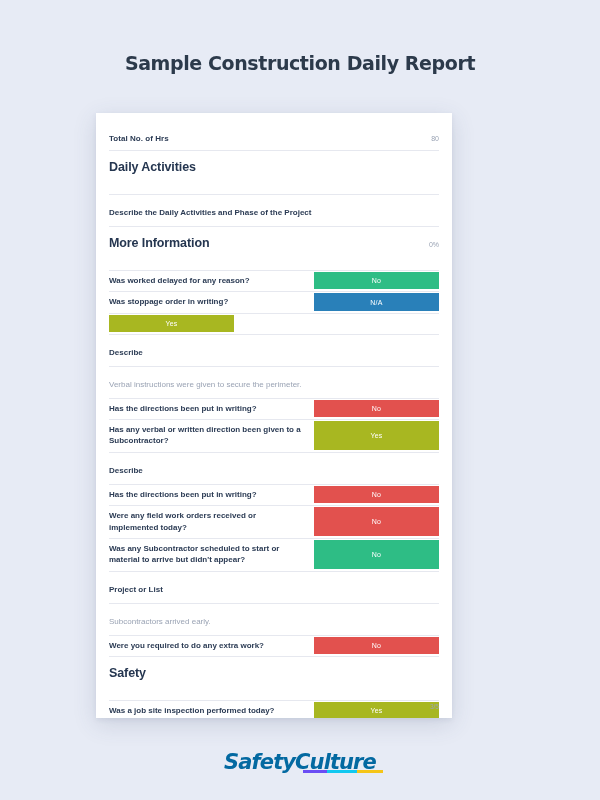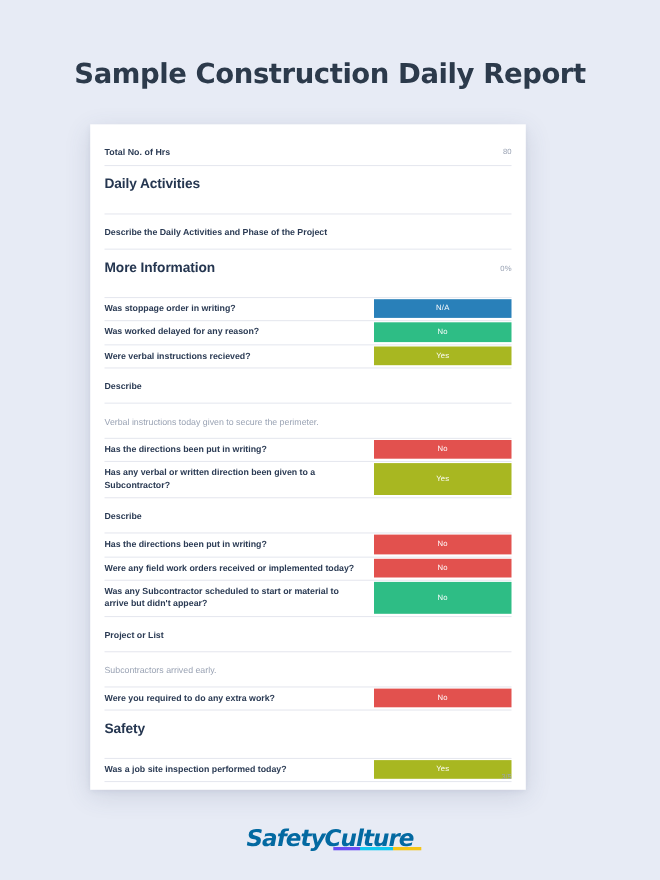--- a/index.html
+++ b/index.html
@@ -18,31 +18,31 @@
     width: 600px;
     height: 800px;
     box-sizing: border-box;
   }
   .page-title {
     position: absolute;
     top: 52px;
     left: 0;
     width: 600px;
     text-align: center;
-    font-size: 25px;
+    font-size: 19px;
     font-weight: bold;
     letter-spacing: -0.4px;
     color: #2c3a4b;
     font-family: "DejaVu Sans", sans-serif;
   }
   .doc-card {
     position: absolute;
     top: 113px;
-    left: 82px;
-    width: 396px;
+    left: 96px;
+    width: 356px;
     height: 605px;
     background: #ffffff;
     box-shadow: 0 6px 22px rgba(60, 75, 110, 0.16), 0 2px 5px rgba(60,75,110,0.08);
     box-sizing: border-box;
     padding: 16px 13px 0 13px;
     overflow: hidden;
   }
   .doc-inner {
     position: relative;
     height: 100%;
@@ -193,33 +193,32 @@
           <div class="section-head">
             <span class="section-title">Daily Activities</span>
             <span class="section-meta"></span>
           </div>
           <div class="q-label-row"><span class="q-label">Describe the Daily Activities and Phase of the Project</span></div>
           <div class="section-head">
             <span class="section-title">More Information</span>
             <span class="section-meta">0%</span>
           </div>
           <div class="qa-row">
+            <div class="qa-question">Was worked delayed for any reason?</div>
+            <div class="qa-badge" style="background: rgb(46, 189, 133);">No</div>
+          </div>
+          <div class="qa-row">
             <div class="qa-question">Was stoppage order in writing?</div>
             <div class="qa-badge" style="background: rgb(41, 128, 185);">N/A</div>
           </div>
           <div class="qa-row">
-            <div class="qa-question">Was worked delayed for any reason?</div>
-            <div class="qa-badge" style="background: rgb(46, 189, 133);">No</div>
-          </div>
-          <div class="qa-row">
-            <div class="qa-question">Were verbal instructions recieved?</div>
             <div class="qa-badge" style="background: rgb(168, 183, 33);">Yes</div>
           </div>
           <div class="q-label-row"><span class="q-label">Describe</span></div>
-          <div class="answer-text-row"><span class="a-text">Verbal instructions today given to secure the perimeter.</span></div>
+          <div class="answer-text-row"><span class="a-text">Verbal instructions were given to secure the perimeter.</span></div>
           <div class="qa-row">
             <div class="qa-question">Has the directions been put in writing?</div>
             <div class="qa-badge" style="background: rgb(226, 81, 78);">No</div>
           </div>
           <div class="qa-row">
             <div class="qa-question">Has any verbal or written direction been given to a Subcontractor?</div>
             <div class="qa-badge" style="background: rgb(168, 183, 33);">Yes</div>
           </div>
           <div class="q-label-row"><span class="q-label">Describe</span></div>
           <div class="qa-row">

